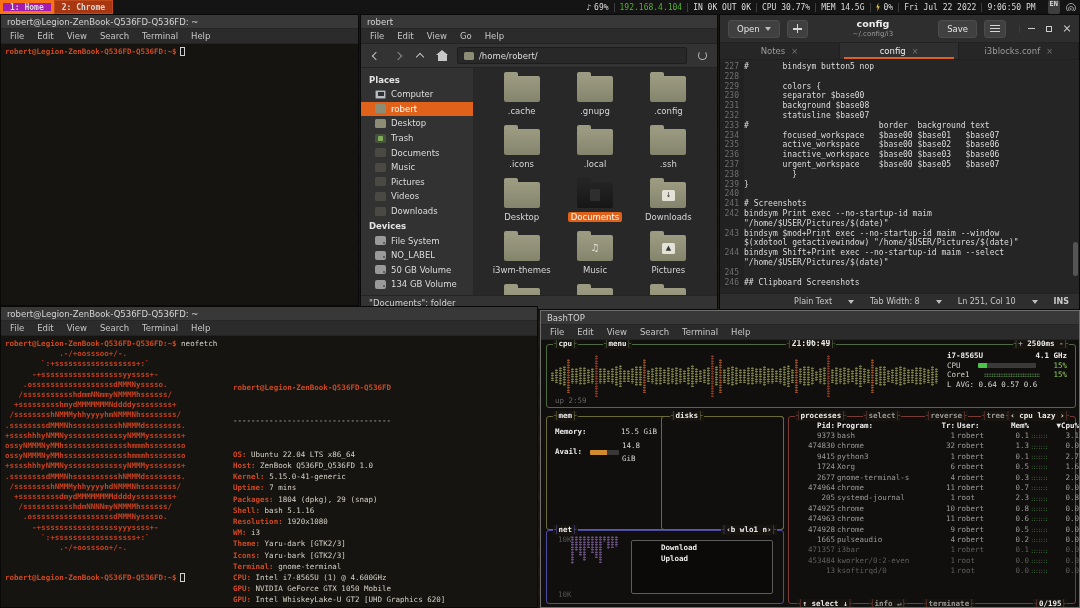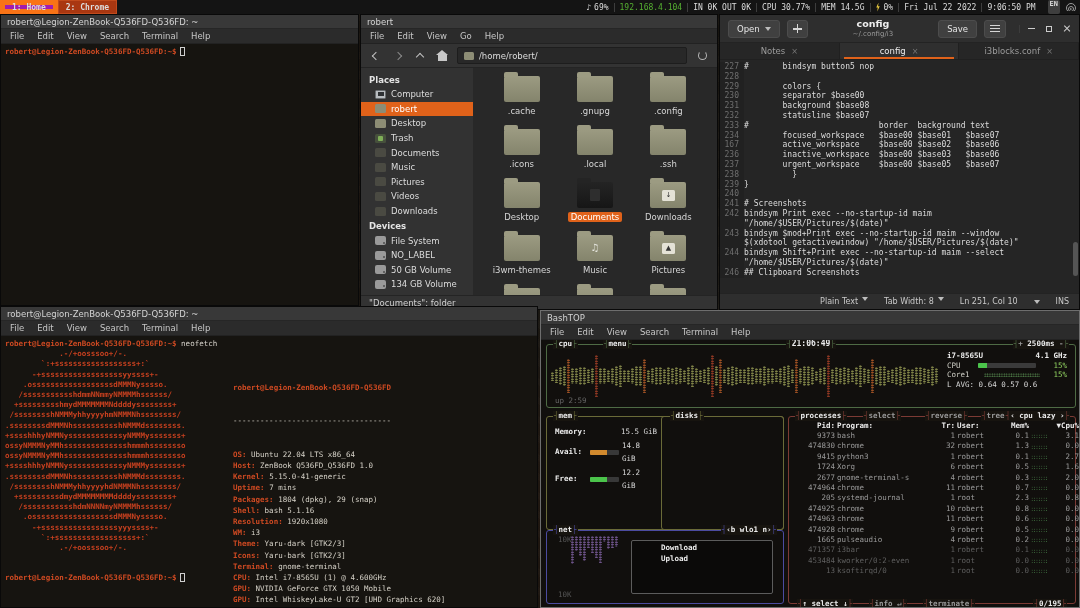--- a/index.html
+++ b/index.html
@@ -11,21 +11,21 @@
       radial-gradient(circle at 12% 28%, rgba(150,40,25,.10), transparent 30%),
       radial-gradient(circle at 70% 55%, rgba(255,255,255,.035), transparent 38%),
       radial-gradient(circle at 42% 85%, rgba(190,70,35,.07), transparent 28%),
       radial-gradient(circle at 88% 20%, rgba(255,255,255,.03), transparent 25%),
       repeating-linear-gradient(47deg, rgba(255,255,255,.014) 0 5px, transparent 5px 13px);}
 
   
   .i3bar{position:absolute;left:0;top:0;width:1080px;height:14px;background:#141414;
     display:flex;align-items:stretch;font-family:"DejaVu Sans Mono",monospace;font-size:8px;color:#dcdcdc}
   .ws{display:flex;align-items:center;padding:0 7px;font-weight:bold;border-right:1px solid #000;cursor:default}
-  .ws.focused{background:#a21caf;border:5px solid #f97316}
+  .ws.focused{background:#a21caf;border:3px solid #f97316}
   .ws.urgent{background:#a93711;border:1px solid #c14a1c}
   .status{margin-left:auto;display:flex;align-items:center;padding-right:4px}
   .st-item{display:flex;align-items:center;gap:3px;padding:0 5px;white-space:nowrap}
   .sep{width:1px;height:9px;background:#3d3d3d}
   .bolt{width:5px;height:9px;background:#e8c93e;clip-path:polygon(60% 0,15% 55%,45% 55%,35% 100%,85% 42%,52% 42%)}
   .kbd{background:#3e3e3e;border-radius:2px;padding:0 2px;font-size:7px;font-weight:bold;margin:0 3px}
   .wifi{width:11px;height:8px;position:relative;overflow:hidden;margin-left:2px}
   .wifi i{position:absolute;border:1px solid #9a9a9a;border-radius:50%;left:50%;transform:translateX(-50%)}
   .wifi i:nth-child(1){width:10px;height:10px;top:0}
   .wifi i:nth-child(2){width:6px;height:6px;top:2.5px}
@@ -117,21 +117,21 @@
   .ed-area{flex:1;display:flex;background:#252525;overflow:hidden;position:relative;
     font-family:"DejaVu Sans Mono",monospace;font-size:8px;line-height:9.8px}
   .ed-lines{flex:1;padding-top:2px}
   .ed-row{display:flex}
   .ed-num{width:24px;flex:none;text-align:right;padding-right:5px;color:#6f6f6f;background:#212121}
   .ed-txt{width:300px;color:#dcdcdc;white-space:pre-wrap;overflow-wrap:anywhere}
   .ed-scroll{position:absolute;right:1px;top:0;bottom:0;width:6px}
   .ed-thumb{position:absolute;right:0;top:78%;width:5px;height:34px;background:#555;border-radius:3px}
   .ed-status{height:16px;flex:none;background:#2e2e2e;border-top:1px solid #232323;display:flex;
     align-items:center;justify-content:flex-end;gap:16px;padding:0 10px;font-size:8px;color:#c9c9c9}
-  .dd{display:flex;align-items:flex-start;gap:4px;cursor:default}
+  .dd{display:flex;align-items:center;gap:16px;cursor:default}
 
   
   .nf-wrap{position:relative}
   .ascii{color:#c7401f;font-weight:bold;white-space:pre;line-height:10.2px}
   .nf-info{position:absolute;left:228px;top:10px;line-height:11.2px;white-space:pre}
   .nf-title{color:#cf4a22;font-weight:bold}
   .nf-sep{color:#d6d2c8}
   .nf-label{color:#cf4a22;font-weight:bold}
   .nf-val{color:#d6d2c8}
   .prompt2{margin-top:20px}
@@ -488,21 +488,21 @@
           </div>
           <div class="ed-row">
             <span class="ed-num">233</span>
             <span class="ed-txt">#                           border  background text</span>
           </div>
           <div class="ed-row">
             <span class="ed-num">234</span>
             <span class="ed-txt">        focused_workspace   $base00 $base01   $base07</span>
           </div>
           <div class="ed-row">
-            <span class="ed-num">167</span>
+            <span class="ed-num">235</span>
             <span class="ed-txt">        active_workspace    $base00 $base02   $base06</span>
           </div>
           <div class="ed-row">
             <span class="ed-num">236</span>
             <span class="ed-txt">        inactive_workspace  $base00 $base03   $base06</span>
           </div>
           <div class="ed-row">
             <span class="ed-num">237</span>
             <span class="ed-txt">        urgent_workspace    $base00 $base05   $base07</span>
           </div>
@@ -526,20 +526,24 @@
             <span class="ed-num">242</span>
             <span class="ed-txt">bindsym Print exec --no-startup-id maim "/home/$USER/Pictures/$(date)"</span>
           </div>
           <div class="ed-row">
             <span class="ed-num">243</span>
             <span class="ed-txt">bindsym $mod+Print exec --no-startup-id maim --window $(xdotool getactivewindow) "/home/$USER/Pictures/$(date)"</span>
           </div>
           <div class="ed-row">
             <span class="ed-num">244</span>
             <span class="ed-txt">bindsym Shift+Print exec --no-startup-id maim --select "/home/$USER/Pictures/$(date)"</span>
+          </div>
+          <div class="ed-row">
+            <span class="ed-num">245</span>
+            <span class="ed-txt"></span>
           </div>
           <div class="ed-row">
             <span class="ed-num">246</span>
             <span class="ed-txt">## Clipboard Screenshots</span>
           </div>
         </div>
       <div class="ed-scroll">
           <div class="ed-thumb"></div>
         </div>
     </div>
@@ -549,21 +553,21 @@
           <span class="caret-dn"></span>
         </span>
       <span class="dd">
           <span>Tab Width: 8</span>
           <span class="caret-dn"></span>
         </span>
       <span>Ln 251, Col 10</span>
       <span class="dd">
           <span class="caret-dn"></span>
         </span>
-      <span style="font-weight:normal">INS</span>
+      <span style="font-weight:bold">INS</span>
     </div>
   </div>
 
   <div class="win" style="left:0;top:306px;width:538px;height:302px">
     <div class="titlebar">
         <span>robert@Legion-ZenBook-Q536FD-Q536FD: ~</span>
       </div>
     <div class="menubar" id="t2-menu">
         <span class="menu-item">File</span>
         <span class="menu-item">Edit</span>
@@ -756,27 +760,20 @@
               <span class="mlabel">Memory:</span>
               <span class="mval">15.5 GiB</span>
             </div>
             <div class="mrow">
               <span class="mlabel">Avail:</span>
               <span class="mmeter">
                 <i style="background: rgb(210, 138, 46);"></i>
               </span>
               <span class="mval">14.8 GiB</span>
             </div>
-            <div class="mrow">
-              <span class="mlabel">Free:</span>
-              <span class="mmeter">
-                <i style="background: rgb(75, 196, 75);"></i>
-              </span>
-              <span class="mval">12.2 GiB</span>
-            </div>
           </div>
         <div class="box disks-sub" style="left:114px;top:-1px;right:-1px;bottom:-1px">
           <span class="blabel" style="left:8px">disks</span>
         </div>
       </div>
 
       <div class="box net-box" style="left:5px;top:190px;width:238px;height:74px">
         <span class="blabel" style="left:6px">net</span>
         <span class="blabel" style="right:6px">‹b wlo1 n›</span>
         <span class="scale" style="top:4px">10K</span>

